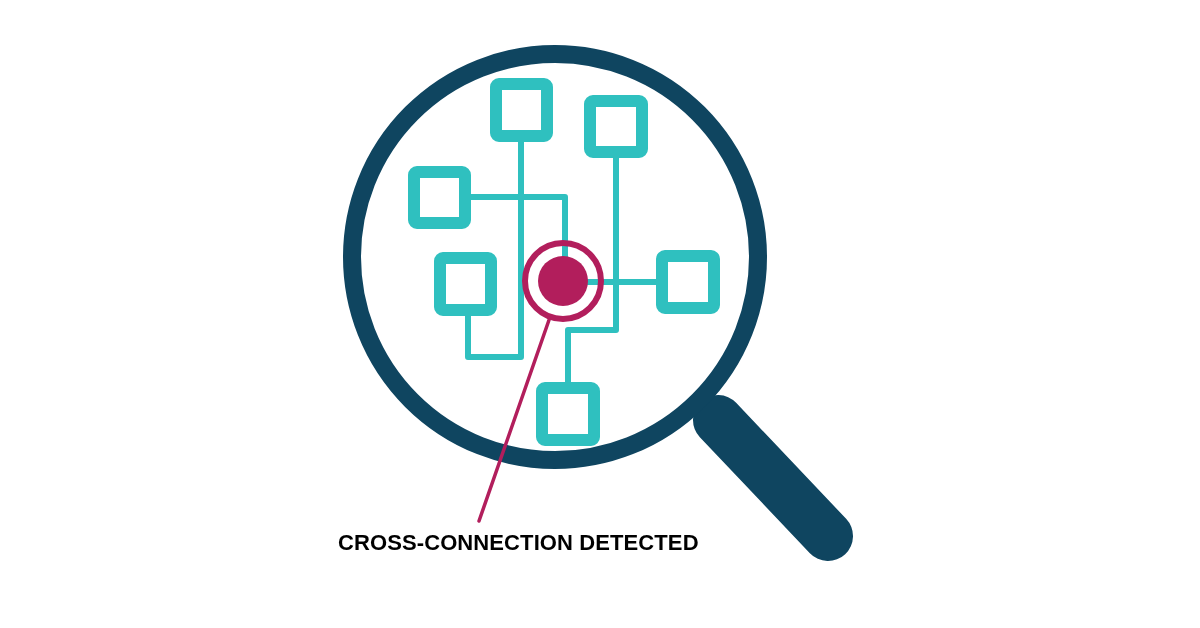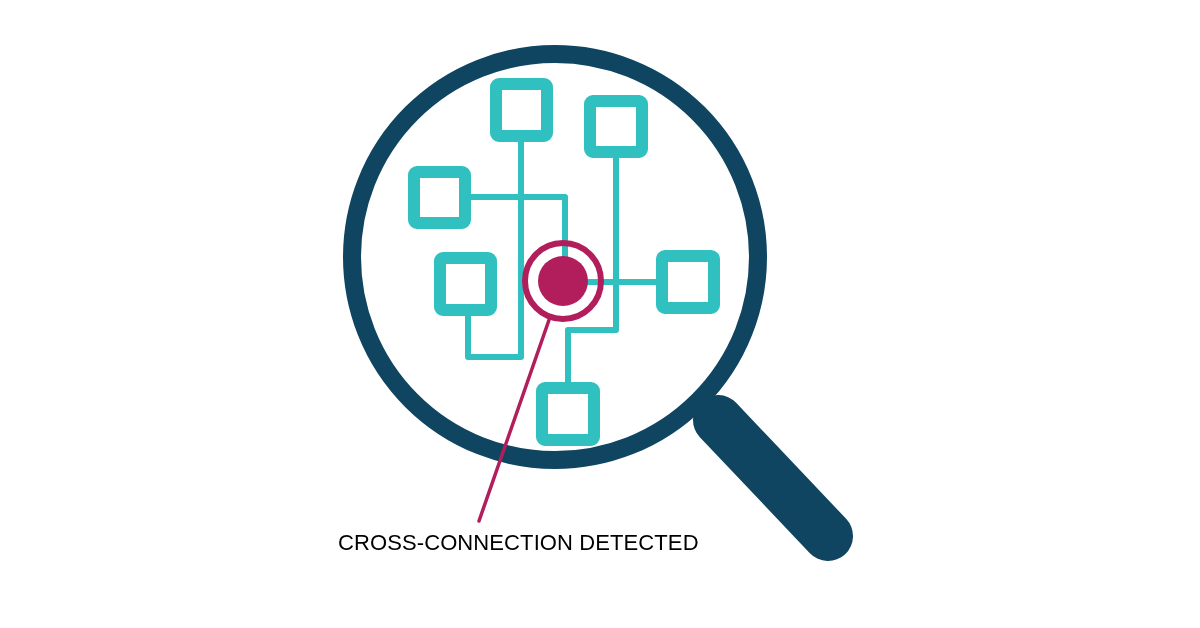--- a/index.html
+++ b/index.html
@@ -9,21 +9,21 @@
     height: 628px;
     background: #ffffff;
     overflow: hidden;
   }
   .illustration { position: absolute; left: 0; top: 0; }
   .caption {
     position: absolute;
     left: 338px;
     top: 530px;
     font-family: "Liberation Sans", sans-serif;
-    font-weight: normal;
+    font-weight: bold;
     font-size: 22px;
     letter-spacing: 0.1px;
     color: #000000;
     white-space: nowrap;
   }
 </style>
 </head>
 <body>
 
 <div class="canvas">

